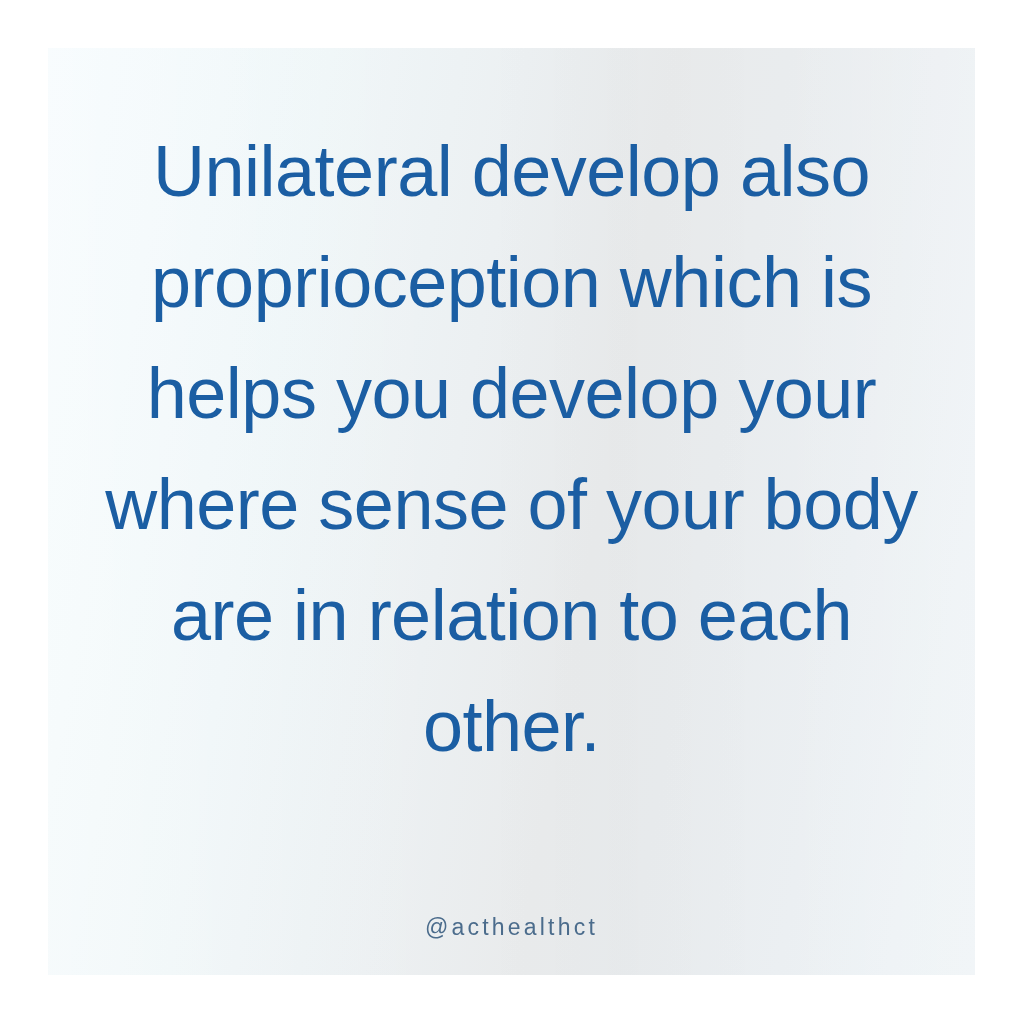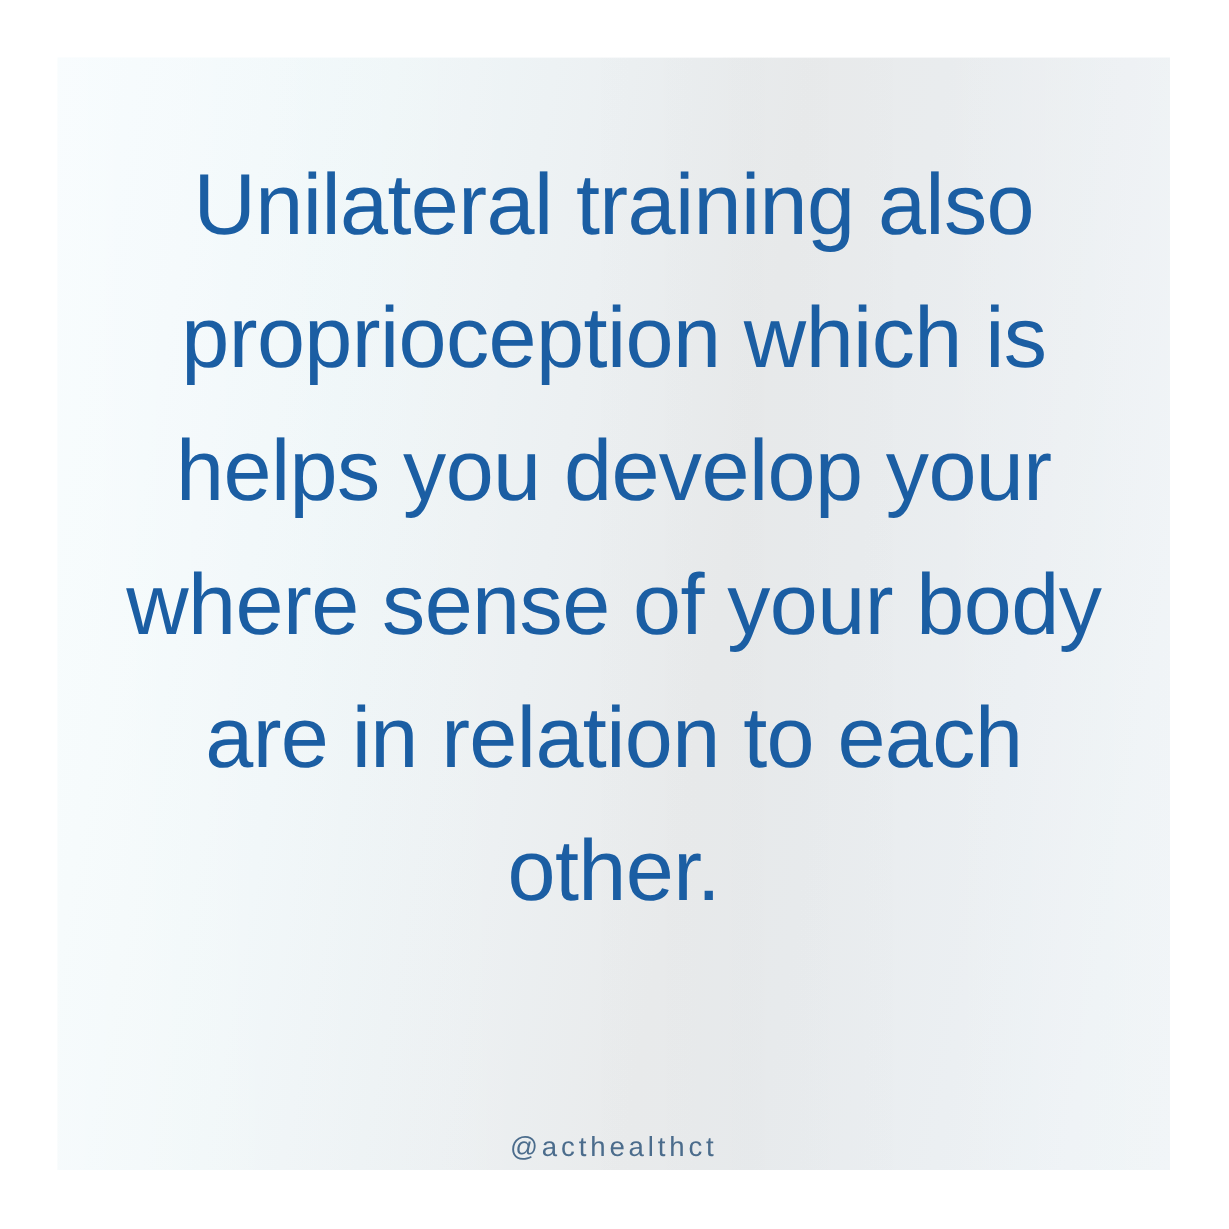--- a/index.html
+++ b/index.html
@@ -82,34 +82,33 @@
     position: absolute;
     left: 0;
     right: 0;
     top: 866px;
     text-align: center;
     color: #4b6c8c;
     font-size: 23px;
     letter-spacing: 3.2px;
     font-weight: 400;
     font-family: "Liberation Sans", sans-serif;
-    margin-top: 28px;
   }
 </style>
 </head>
 <body>
 
 <div id="page">
 
   <div id="quote-card">
 
     <div id="card-sheen"></div>
 
     <div id="quote-block">
-      <span class="quote-line">Unilateral training also</span>
+      <span class="quote-line">Unilateral develop also</span>
       <span class="quote-line">proprioception which is</span>
       <span class="quote-line">helps you develop your</span>
       <span class="quote-line">where sense of your body</span>
       <span class="quote-line">are in relation to each</span>
       <span class="quote-line">other.</span>
     </div>
 
     <div id="handle">@acthealthct</div>
 
   </div>

